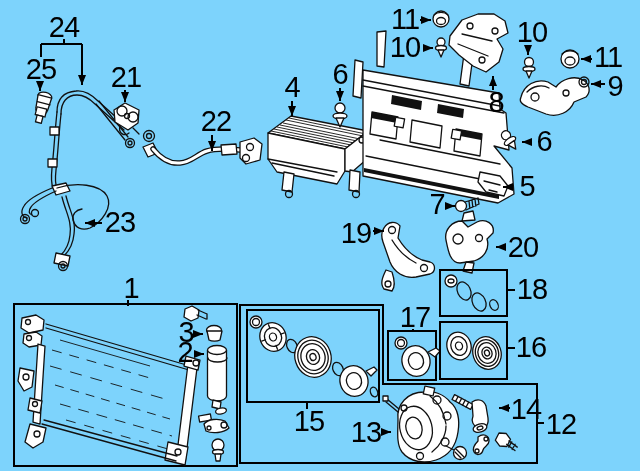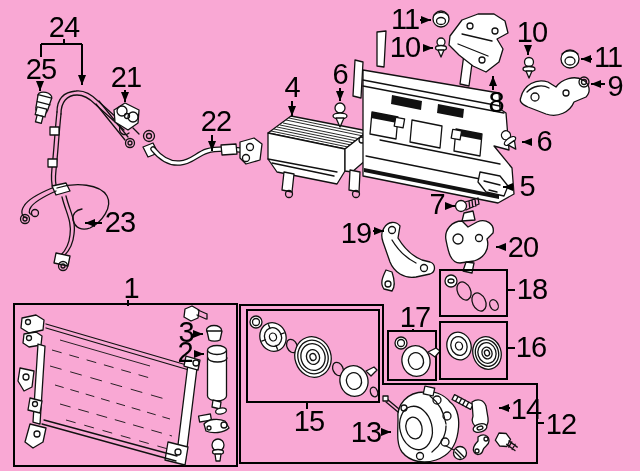--- a/index.html
+++ b/index.html
@@ -1,16 +1,16 @@
 <!DOCTYPE html>
 <html><head>
 <meta charset="utf-8">
 <style>
   html,body { margin:0; padding:0; background:#ffffff; }
-  .stage { position:relative; width:640px; height:471px; background:#f9a8d4; overflow:hidden;
+  .stage { position:relative; width:640px; height:471px; background:#7dd3fc; overflow:hidden;
            font-family:"Liberation Sans", sans-serif; }
   svg { position:absolute; left:0; top:0; }
   .lbl { font-family:"Liberation Sans","DejaVu Sans",sans-serif; font-size:29px; font-weight:500;
          letter-spacing:-1px; fill:#000; cursor:pointer; }
   .ln   { stroke:#000; stroke-width:2; fill:none; }
   .box  { stroke:#000; stroke-width:2; fill:none; }
   .p    { stroke:#111; stroke-width:1.3; fill:none; stroke-linecap:round; stroke-linejoin:round; }
   .pf   { stroke:#111; stroke-width:1.3; fill:#ffffff; stroke-linejoin:round; }
   .pb   { fill:#111; stroke:none; }
   .tube { stroke:#111; stroke-width:5.5; fill:none; stroke-linecap:round; }

